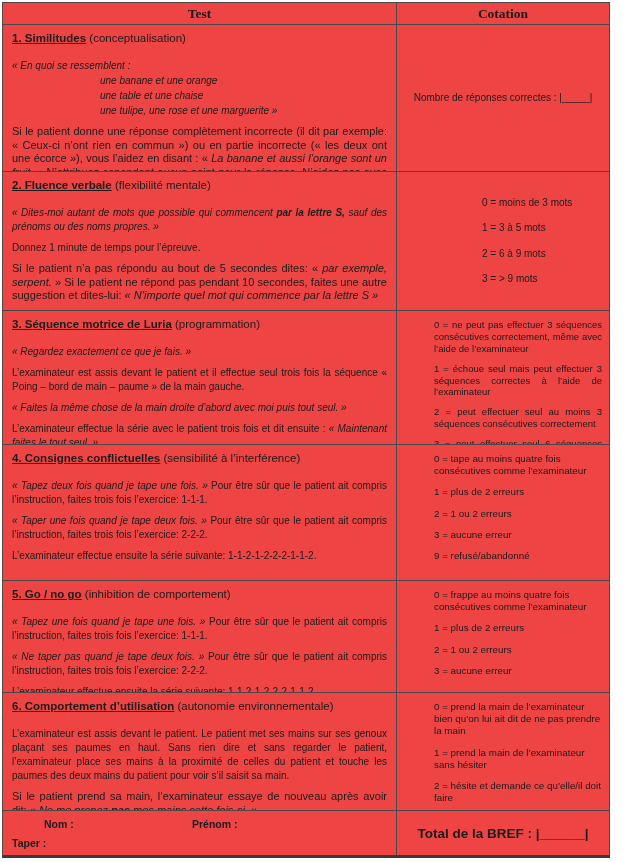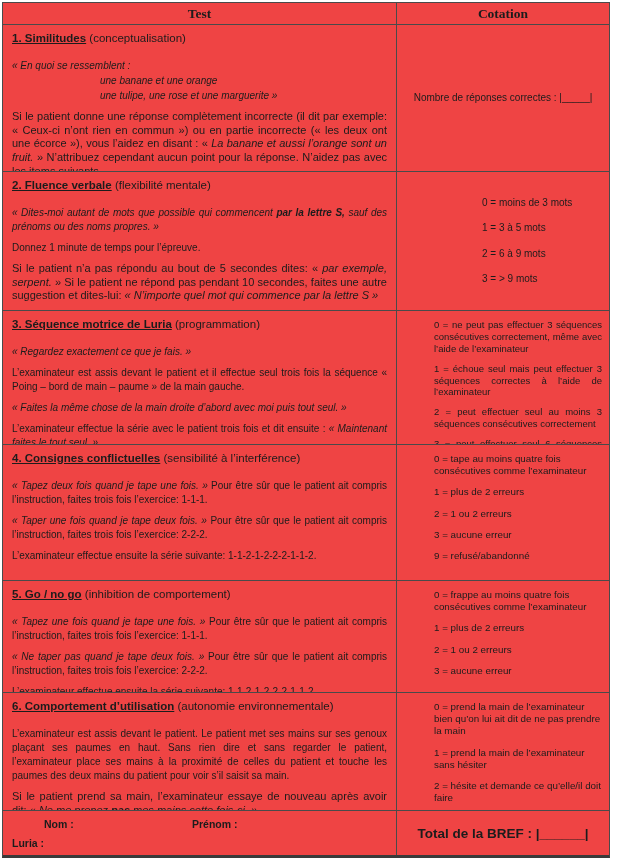--- a/index.html
+++ b/index.html
@@ -85,20 +85,21 @@
     <span>Cotation</span>
   </div>
 
   <div class="cell test-cell">
     <div class="sec-title">
       <span class="t">1. Similitudes</span><span> (conceptualisation)</span>
     </div>
     <div>
         <div class="para first"><span class="i">« En quoi se ressemblent :</span></div>
         <div class="para indent"><span class="i">une banane et une orange</span></div>
+        <div class="para indent"><span class="i">une table et une chaise</span></div>
         <div class="para indent"><span class="i">une tulipe, une rose et une marguerite »</span></div>
         <div class="para small just"><span>Si le patient donne une réponse complètement incorrecte (il dit par exemple: « Ceux-ci n’ont rien en commun ») ou en partie incorrecte (« les deux ont une écorce »), vous l’aidez en disant : « </span><span class="i">La banane et aussi l’orange sont un fruit.</span><span> » N’attribuez cependant aucun point pour la réponse. N’aidez pas avec les items suivants.</span></div>
       </div>
   </div>
   <div class="cell cot-cell last-col">
     <div class="cot-center">Nombre de réponses correctes : |_____|</div>
   </div>
 
   <div class="cell test-cell">
     <div class="sec-title">
@@ -195,20 +196,20 @@
         <div class="score-line">3 = ne prend pas la main de l’examinateur</div>
       </div>
   </div>
 
   <div class="cell foot-left last-row">
     <div class="foot-row1">
       <span class="nom">Nom :</span>
       <span>Prénom :</span>
     </div>
     <div class="foot-row2">
-      <span>Luria :</span>
+      <span>Taper :</span>
     </div>
   </div>
   <div class="cell last-col last-row">
     <div class="foot-total">Total de la BREF : |______|</div>
   </div>
 
 </div>
 
 </body></html>

